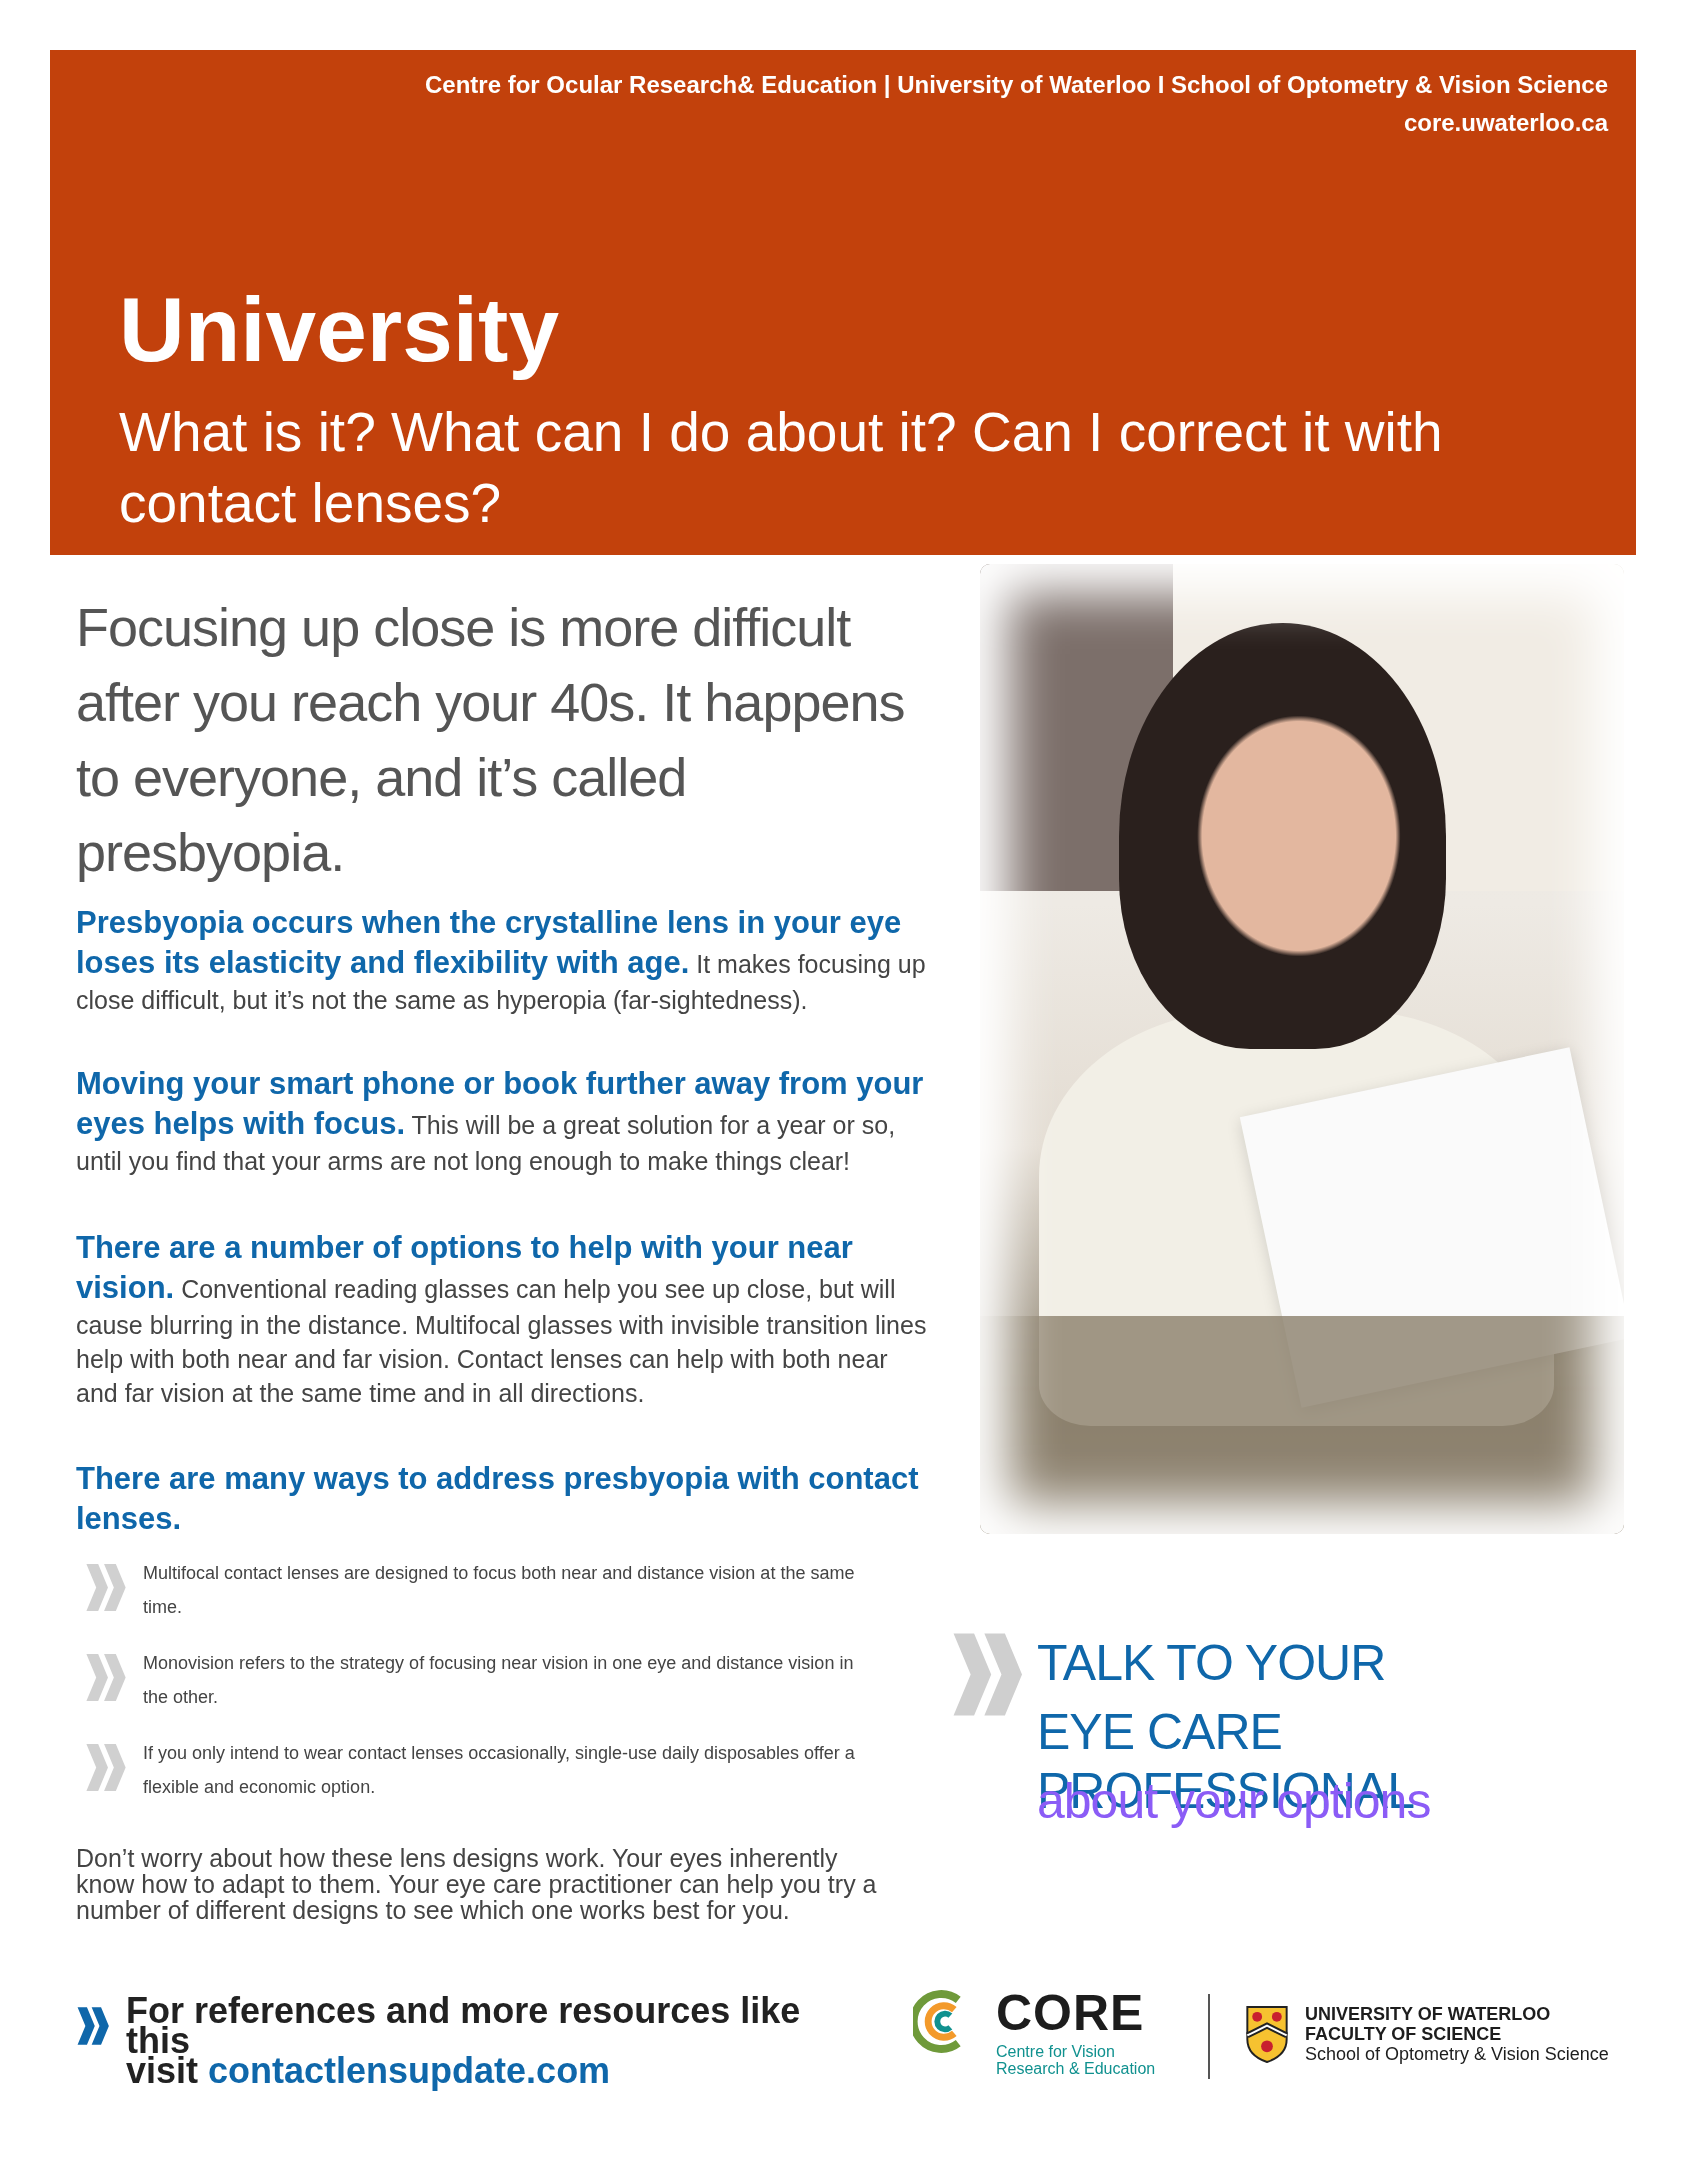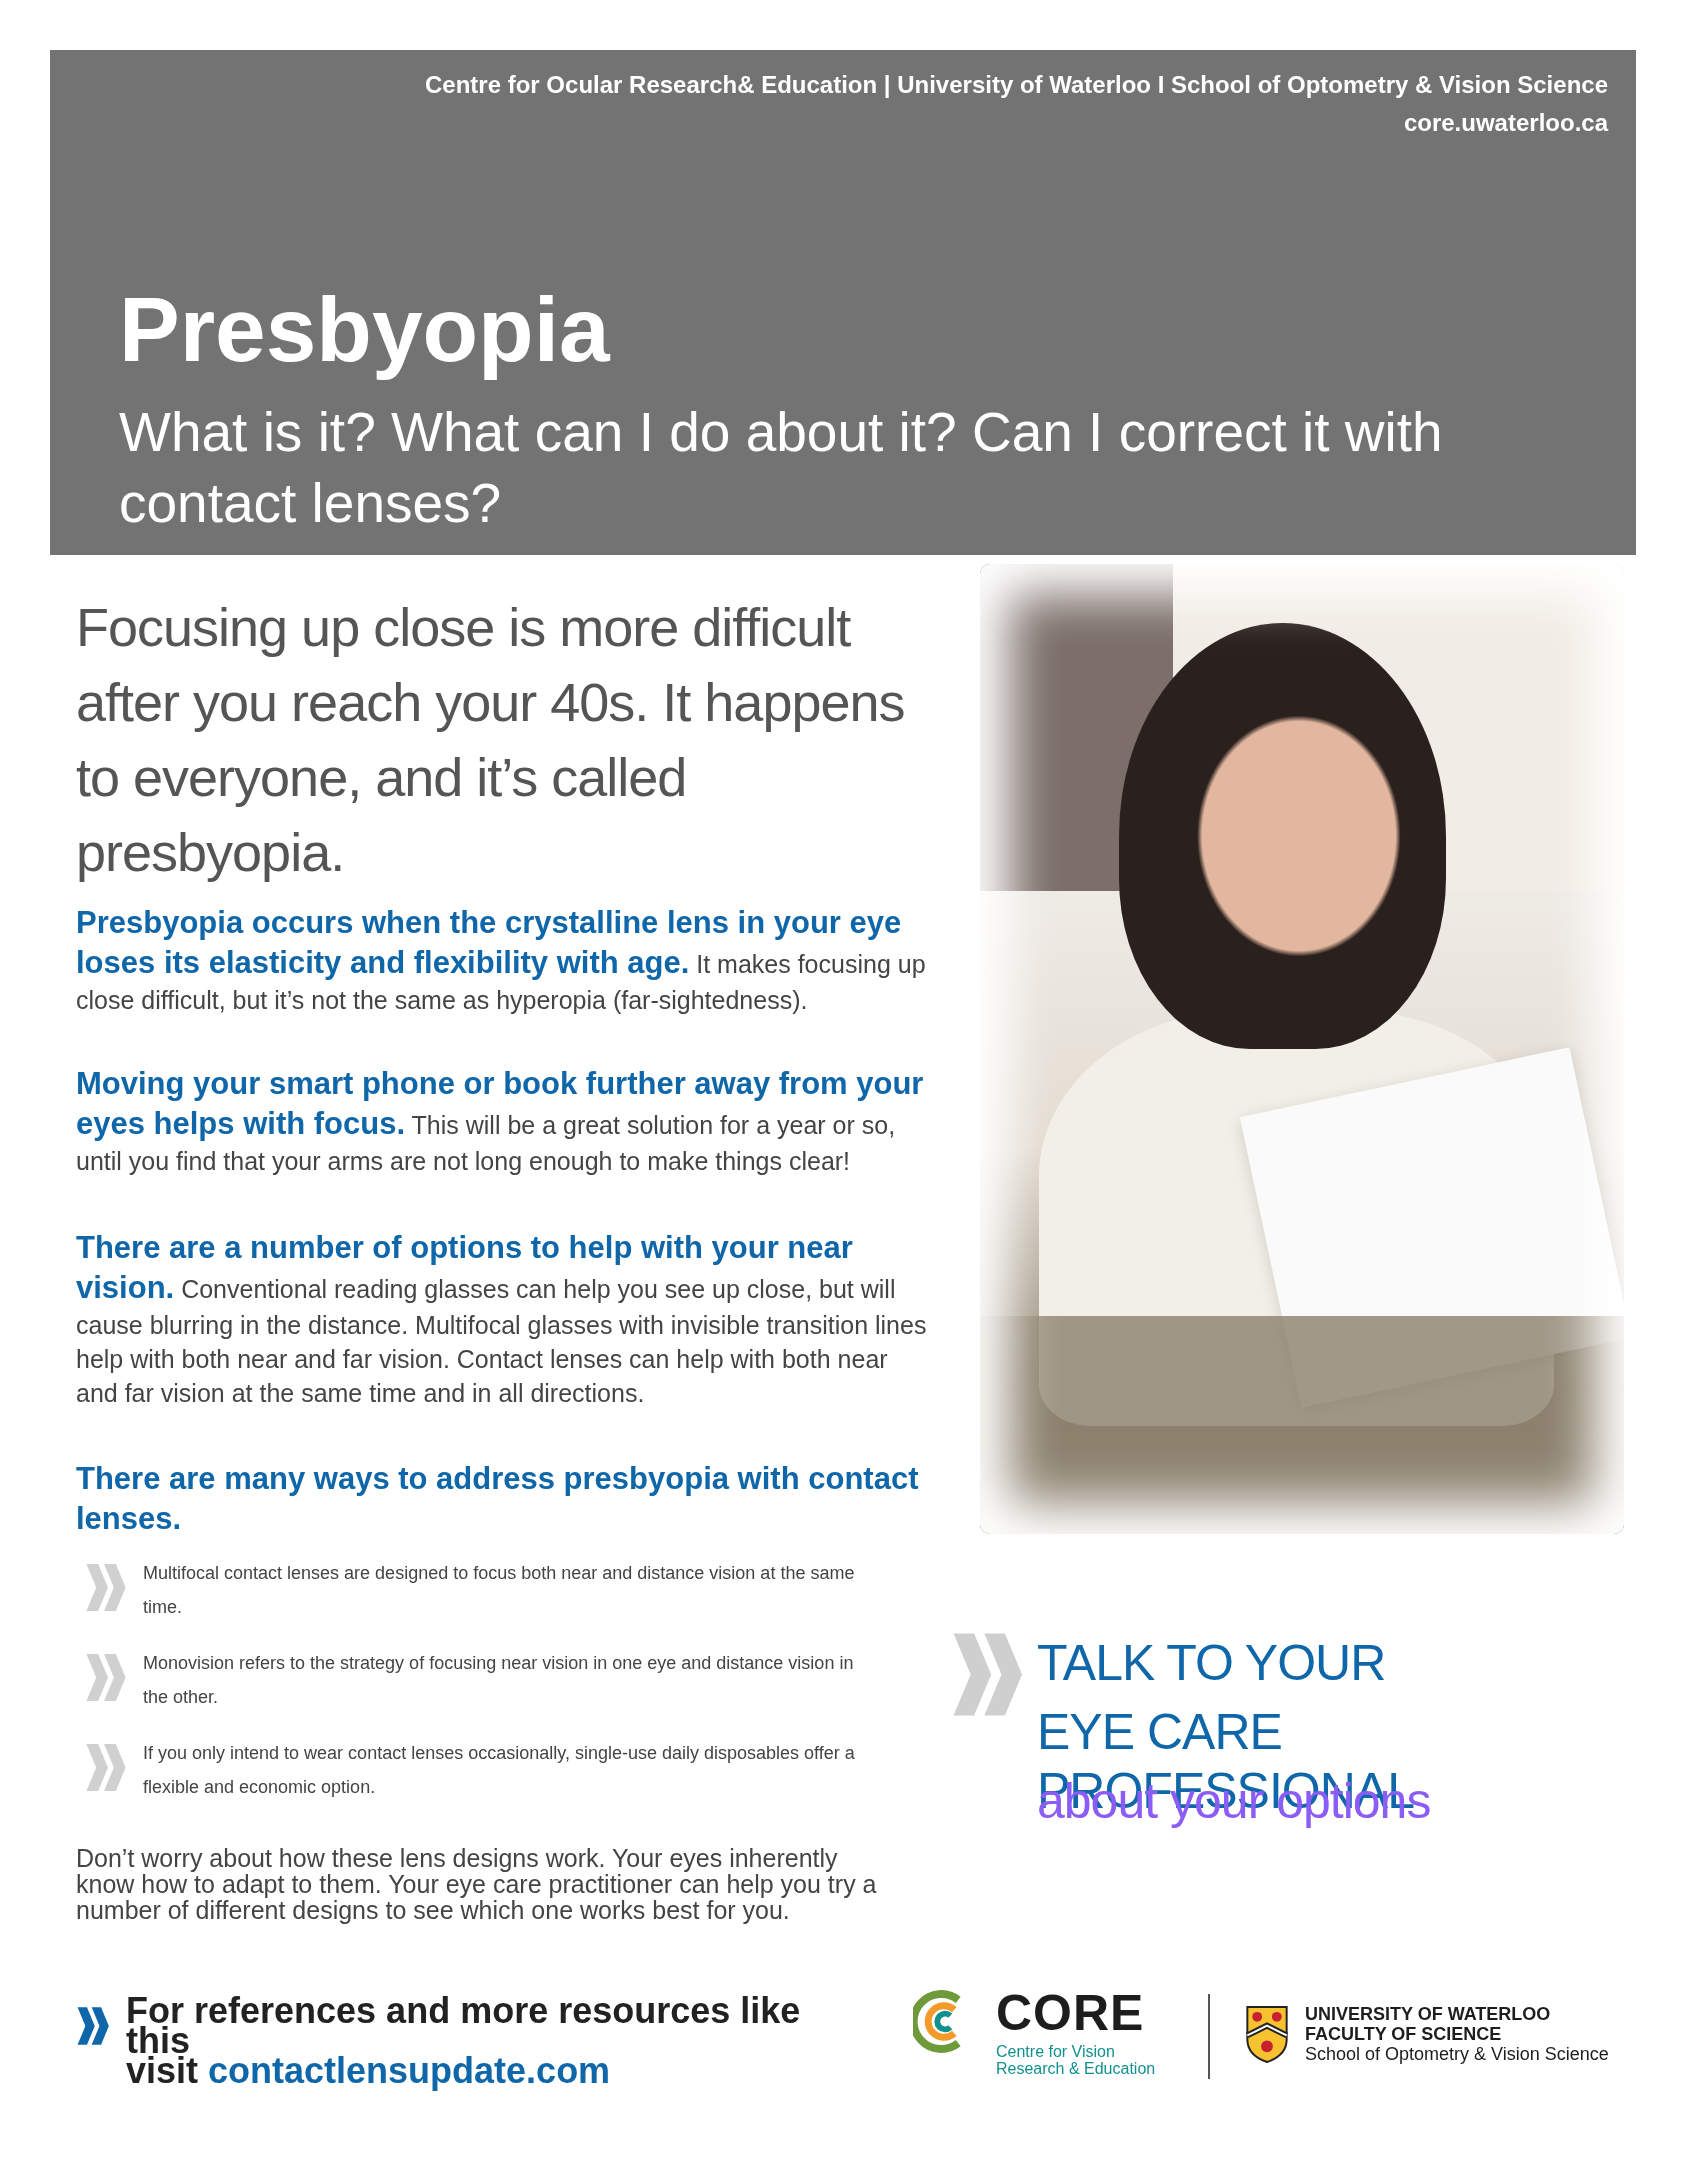--- a/index.html
+++ b/index.html
@@ -1,17 +1,17 @@
 <!DOCTYPE html>
 <html><head>
 <meta charset="utf-8">
 <style>
   html,body{margin:0;padding:0;background:#fff;}
   body{width:1683px;height:2178px;position:relative;overflow:hidden;font-family:"Liberation Sans",sans-serif;color:#3a3a3a;}
-  .banner{position:absolute;left:50px;top:50px;width:1586px;height:505px;background:#737373;color:#fff;}
+  .banner{position:absolute;left:50px;top:50px;width:1586px;height:505px;background:#c2410c;color:#fff;}
   .banner .top{position:absolute;right:28px;top:16px;text-align:right;font-weight:bold;font-size:24px;line-height:38px;}
   .banner .title{position:absolute;left:69px;top:230px;font-weight:bold;font-size:91px;line-height:99px;}
   .banner .sub{position:absolute;left:69px;top:347px;font-size:55px;line-height:71px;width:1386px;}
   .intro{position:absolute;left:76px;top:590px;width:851px;font-size:54px;line-height:75px;color:#555;letter-spacing:-1px;}
   .col{position:absolute;left:76px;width:851px;font-size:25px;line-height:34px;color:#444;}
   .col .lead{color:#0f67aa;font-weight:bold;font-size:31px;line-height:40px;}
   .p1{top:903px;} .p2{top:1064px;} .p3{top:1228px;} .p4{top:1459px;}
   .bullets{position:absolute;left:84px;top:1556px;width:792px;}
   .bullet{position:relative;padding-left:59px;font-size:18px;line-height:34px;color:#444;margin-bottom:22px;}
   .chev{position:absolute;left:0;top:6px;width:46px;height:51px;}
@@ -42,21 +42,21 @@
   .uw b{display:block;}
 </style>
 </head>
 <body>
 
 <div class="banner">
   <div class="top">
     <div>Centre for Ocular Research&amp; Education | University of Waterloo I School of Optometry &amp; Vision Science</div>
     <div>core.uwaterloo.ca</div>
   </div>
-  <div class="title">Presbyopia</div>
+  <div class="title">University</div>
   <div class="sub">What is it? What can I do about it? Can I correct it with contact lenses?</div>
 </div>
 
 <div class="intro">Focusing up close is more difficult after you reach your 40s. It happens to everyone, and it’s called presbyopia.</div>
 
 <div class="col p1">
   <span class="lead">Presbyopia occurs when the crystalline lens in your eye loses its elasticity and flexibility with age.</span><span> It makes focusing up close difficult, but it’s not the same as hyperopia (far-sightedness).</span>
 </div>
 <div class="col p2">
   <span class="lead">Moving your smart phone or book further away from your eyes helps with focus.</span><span> This will be a great solution for a year or so, until you find that your arms are not long enough to make things clear!</span>

